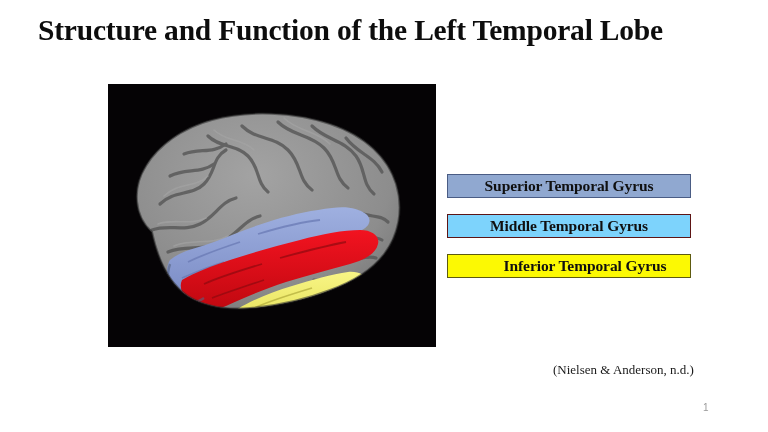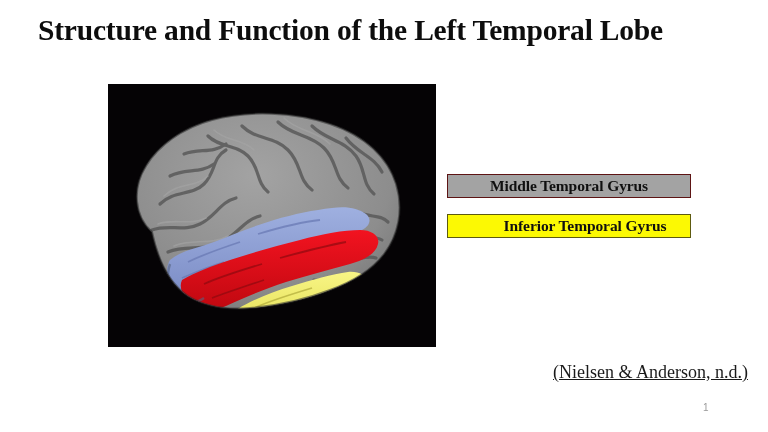--- a/index.html
+++ b/index.html
@@ -65,40 +65,39 @@
     color: #101010;
     letter-spacing: -0.1px;
     white-space: nowrap;
   }
   #legend-superior {
     background: #90a8d0;
     border: 1px solid #4a5c84;
     margin-bottom: 16px;
   }
   #legend-middle {
-    background: #a3a3a3;
+    background: #7dd3fc;
     border: 1px solid #5d1414;
     margin-bottom: 16px;
   }
   #legend-inferior {
     background: #fcf903;
     border: 1px solid #5d5a10;
     padding-left: 32px;
   }
 
   
   #citation {
     position: absolute;
     left: 553px;
     top: 362px;
     font-family: "Liberation Serif", serif;
-    font-size: 18px;
+    font-size: 13px;
     color: #1a1a1a;
     white-space: nowrap;
-    text-decoration: underline;
   }
 
   
   #page-number {
     position: absolute;
     left: 703px;
     top: 402px;
     font-family: "Liberation Sans", sans-serif;
     font-size: 10px;
     color: #9a9a9a;
@@ -230,20 +229,23 @@
              C258,52 280,74 288,100
              C296,126 290,152 276,170
              C264,186 244,198 222,206
              C196,216 168,222 142,224
              C118,226 96,222 80,212
              C62,200 50,176 44,148 Z" fill="none" stroke="#2b2b2b" stroke-width="2" opacity="0.55"></path>
   </svg>
 </div>
 
 <div id="legend">
+  <div class="legend-box" id="legend-superior">
+    <span>Superior Temporal Gyrus</span>
+  </div>
   <div class="legend-box" id="legend-middle">
     <span>Middle Temporal Gyrus</span>
   </div>
   <div class="legend-box" id="legend-inferior">
     <span>Inferior Temporal Gyrus</span>
   </div>
 </div>
 
 <div id="citation">(Nielsen &amp; Anderson, n.d.)</div>
 

